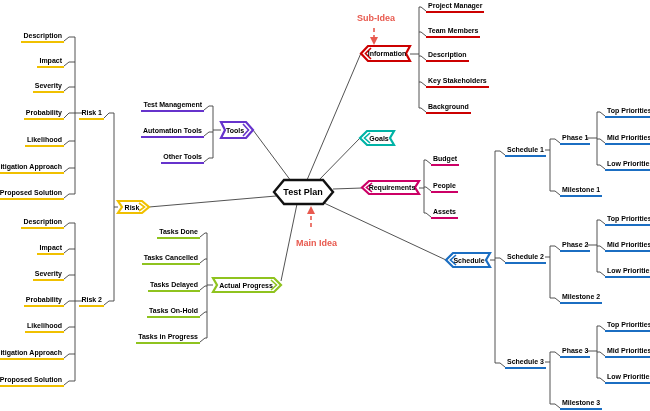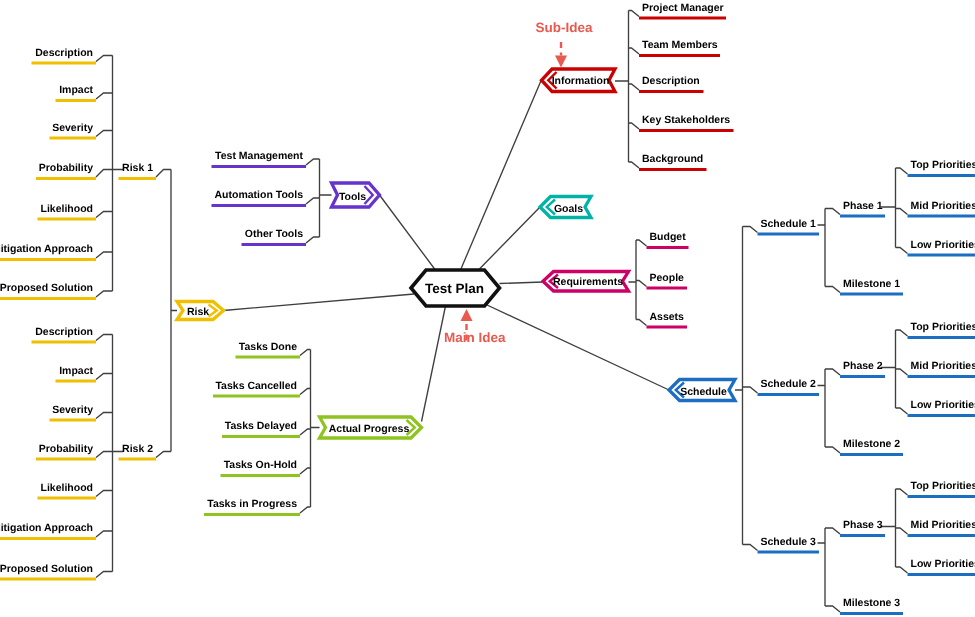--- a/index.html
+++ b/index.html
@@ -109,21 +109,21 @@
       <text class="nodetext" x="246" y="288" text-anchor="middle">Actual Progress</text>
     </g>
 
     <g>
       <polygon fill="#ffffff" stroke-width="2.2" points="490,253 453,253 446,260 453,267 490,267 486,260" stroke="#1B6EC2"></polygon>
       <path fill="none" stroke-width="1.6" d="M456,255 L450.5,260 L456,265" stroke="#1B6EC2"></path>
       <text class="nodetext" x="469" y="263" text-anchor="middle">Schedule</text>
     </g>
   </svg>
 
-  <div class="anno" style="left:296px;top:220px">Main Idea</div>
+  <div class="anno" style="left:296px;top:238px">Main Idea</div>
   <div class="anno" style="left:357px;top:13px">Sub-Idea</div>
 
   <div class="leaf g-risklbl c-y" style="top:108px">Risk 1</div>
   <div class="leaf g-r1k c-y" style="top:31px">Description</div>
   <div class="leaf g-r1k c-y" style="top:56px">Impact</div>
   <div class="leaf g-r1k c-y" style="top:81px">Severity</div>
   <div class="leaf g-r1k c-y" style="top:108px">Probability</div>
   <div class="leaf g-r1k c-y" style="top:135px">Likelihood</div>
   <div class="leaf g-r1k c-y" style="top:162px">Mitigation Approach</div>
   <div class="leaf g-r1k c-y" style="top:188px">Proposed Solution</div>

